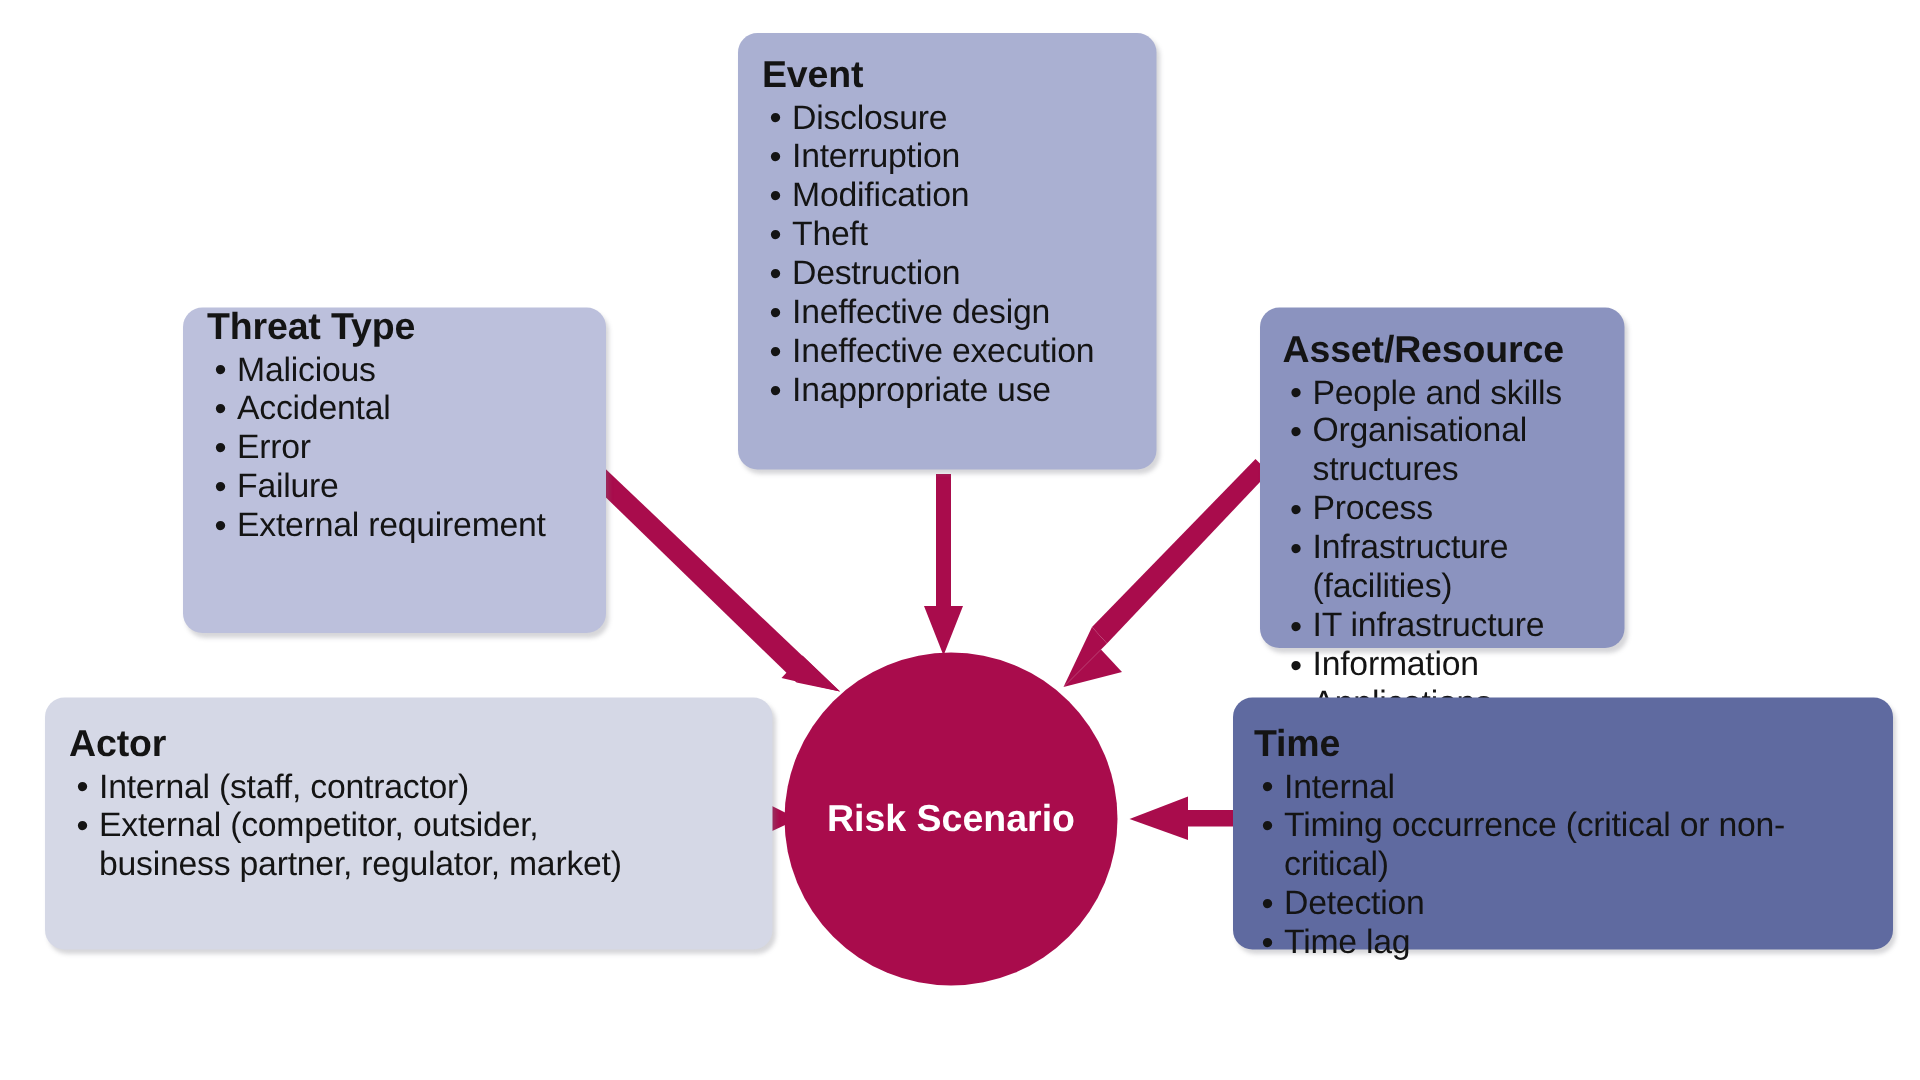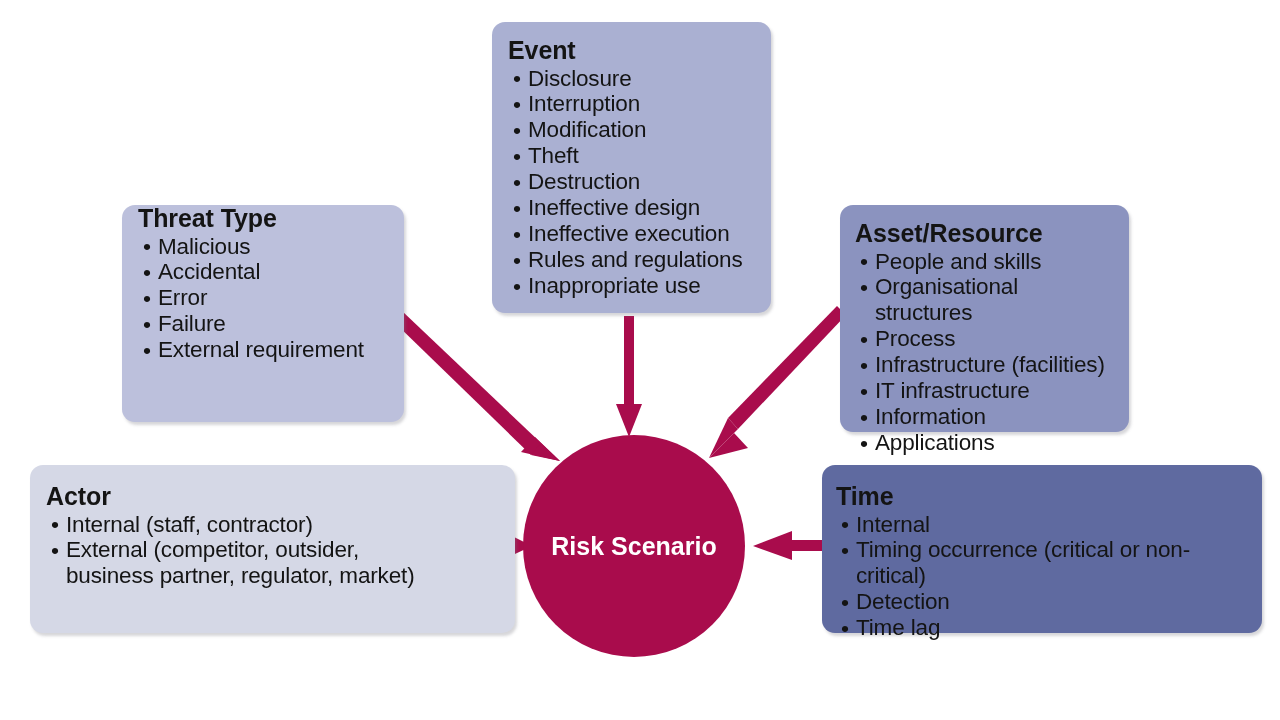--- a/index.html
+++ b/index.html
@@ -77,21 +77,21 @@
     width: 279px; height: 291px;
     background: #aab0d2;
     padding: 15px 12px 0 14px;
   }
   #box-event .box-title { font-size: 25px; margin: 0 0 2px 2px; }
   #box-event .box-list { font-size: 22.5px; margin-left: 6px; }
 
   
   #box-asset {
     left: 840px; top: 205px;
-    width: 289px; height: 227px;
+    width: 243px; height: 227px;
     background: #8b93bf;
     padding: 15px 10px 0 13px;
   }
   #box-asset .box-title { font-size: 25px; margin: 0 0 2px 2px; }
   #box-asset .box-list { font-size: 22.5px; margin-left: 6px; }
 
   
   #box-actor {
     left: 30px; top: 465px;
     width: 485px; height: 168px;
@@ -181,21 +181,20 @@
   <div class="box" id="box-event">
     <div class="box-title">Event</div>
     <ul class="box-list">
       <li>Disclosure</li>
       <li>Interruption</li>
       <li>Modification</li>
       <li>Theft</li>
       <li>Destruction</li>
       <li>Ineffective design</li>
       <li>Ineffective execution</li>
-      <li>Rules and regulations</li>
       <li>Inappropriate use</li>
     </ul>
   </div>
 
   <div class="box" id="box-asset">
     <div class="box-title">Asset/Resource</div>
     <ul class="box-list">
       <li>People and skills</li>
       <li>Organisational structures</li>
       <li>Process</li>

